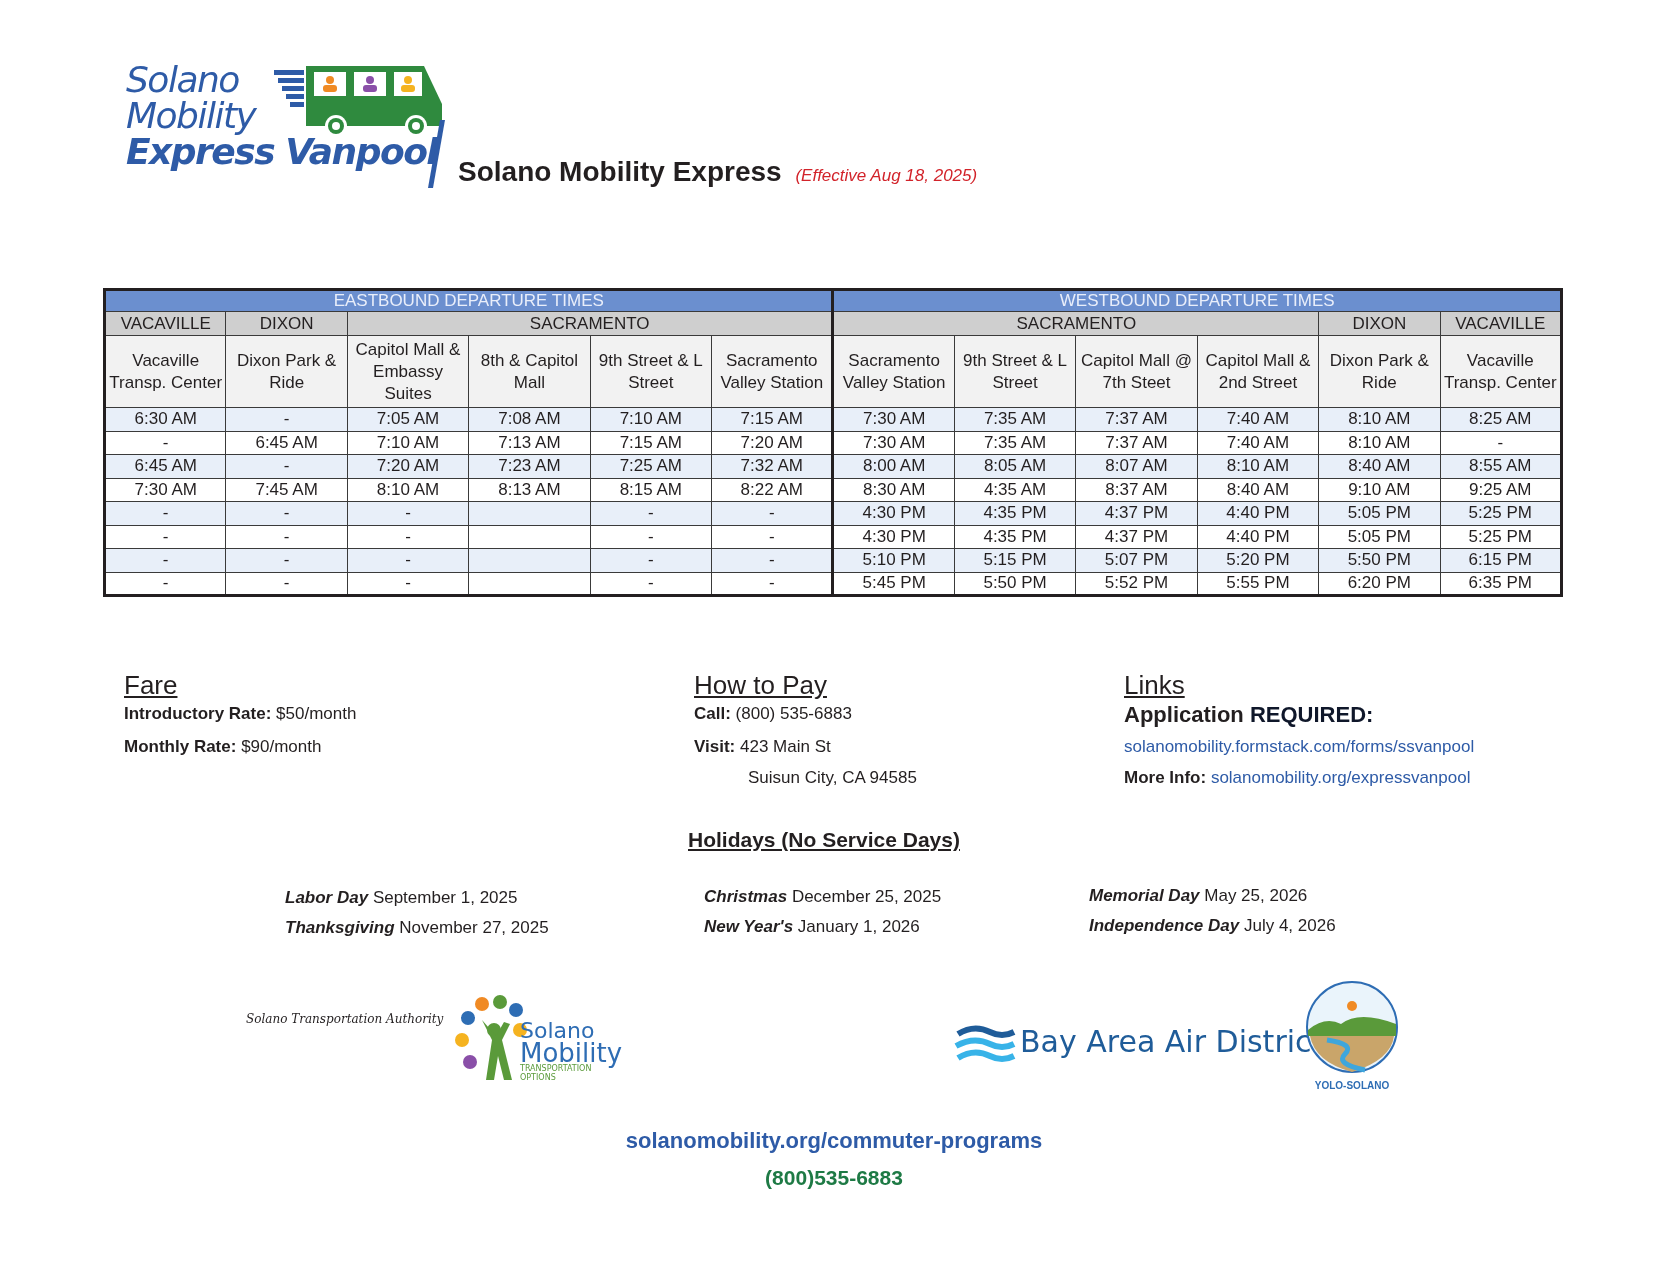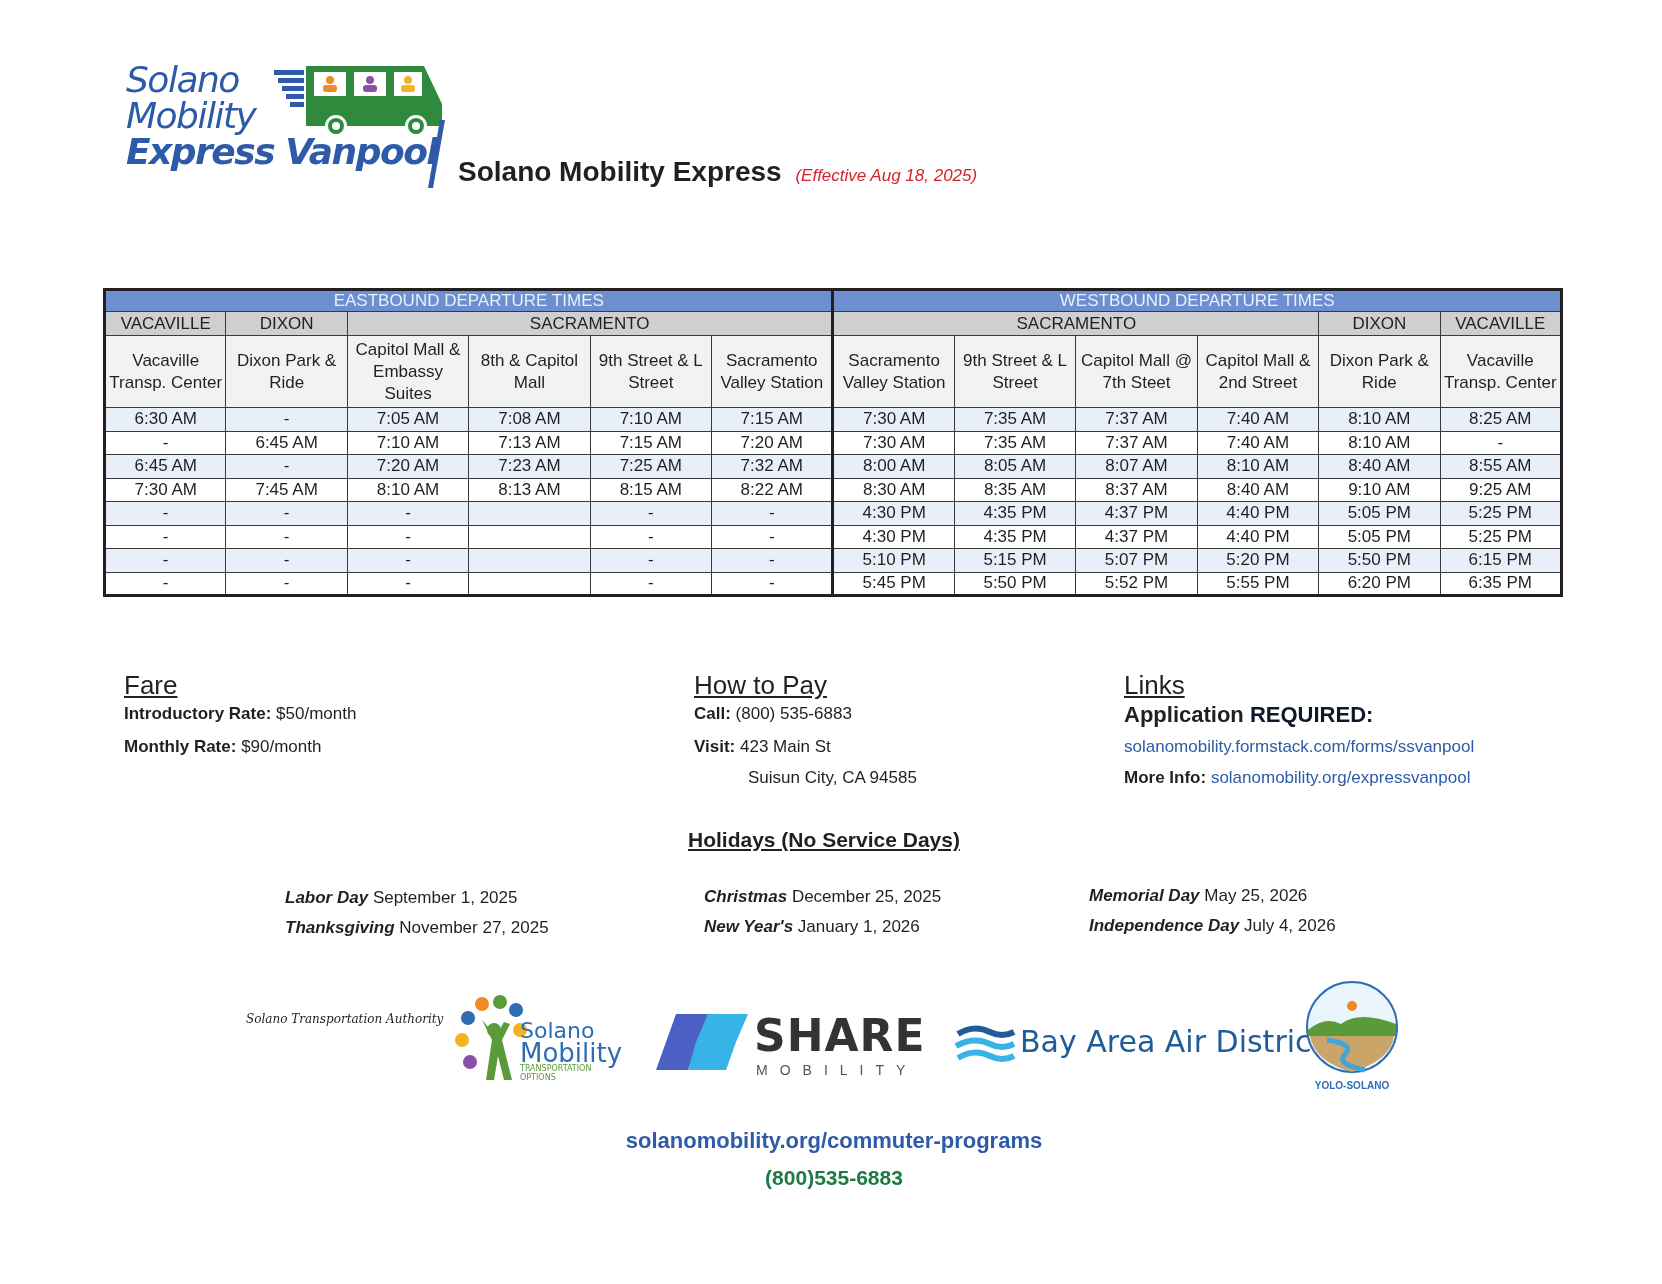--- a/index.html
+++ b/index.html
@@ -194,21 +194,21 @@
         <td>8:55 AM</td>
       </tr>
       <tr>
         <td>7:30 AM</td>
         <td>7:45 AM</td>
         <td>8:10 AM</td>
         <td>8:13 AM</td>
         <td>8:15 AM</td>
         <td>8:22 AM</td>
         <td class="split">8:30 AM</td>
-        <td>8:35 AM</td>
+        <td>4:35 AM</td>
         <td>8:37 AM</td>
         <td>8:40 AM</td>
         <td>9:10 AM</td>
         <td>9:25 AM</td>
       </tr>
       <tr>
         <td>-</td>
         <td>-</td>
         <td>-</td>
         <td></td>
@@ -342,29 +342,20 @@
       <path d="M28 30 L38 50 L32 90 L40 90 L44 66 L50 90 L58 90 L48 50 L56 34 L50 32 L42 46 Z" fill="#5a9a3a"></path>
     </svg>
     <div class="sm-text">
       <span class="a">Solano</span>
       <span class="b">Mobility</span>
       <span class="c">TRANSPORTATION</span>
       <span class="c">OPTIONS</span>
     </div>
   </div>
 
-  <div class="share">
-    <svg width="92" height="60" viewBox="0 0 92 60" style="position:absolute;left:0;top:4px;">
-      <polygon points="20,0 52,0 32,56 0,56" fill="#4b5fc4"></polygon>
-      <polygon points="52,0 92,0 80,28 40,28" fill="#38b3e8"></polygon>
-      <polygon points="40,28 80,28 70,56 32,56" fill="#38b3e8"></polygon>
-    </svg>
-    <div class="share-word">SHARE</div>
-    <div class="share-sub">MOBILITY</div>
-  </div>
 
   <div class="baaq">
     <svg width="62" height="44" viewBox="0 0 62 44" style="position:absolute;left:0;top:2px;">
       <path d="M4 10 Q20 0 36 8 Q48 14 60 8" stroke="#1f5c99" stroke-width="6" fill="none"></path>
       <path d="M2 22 Q20 12 36 20 Q48 26 60 20" stroke="#38b3e8" stroke-width="6" fill="none"></path>
       <path d="M4 34 Q20 24 36 32 Q48 38 60 32" stroke="#38b3e8" stroke-width="6" fill="none"></path>
     </svg>
     <div class="baaq-text">Bay Area Air District</div>
   </div>
 

